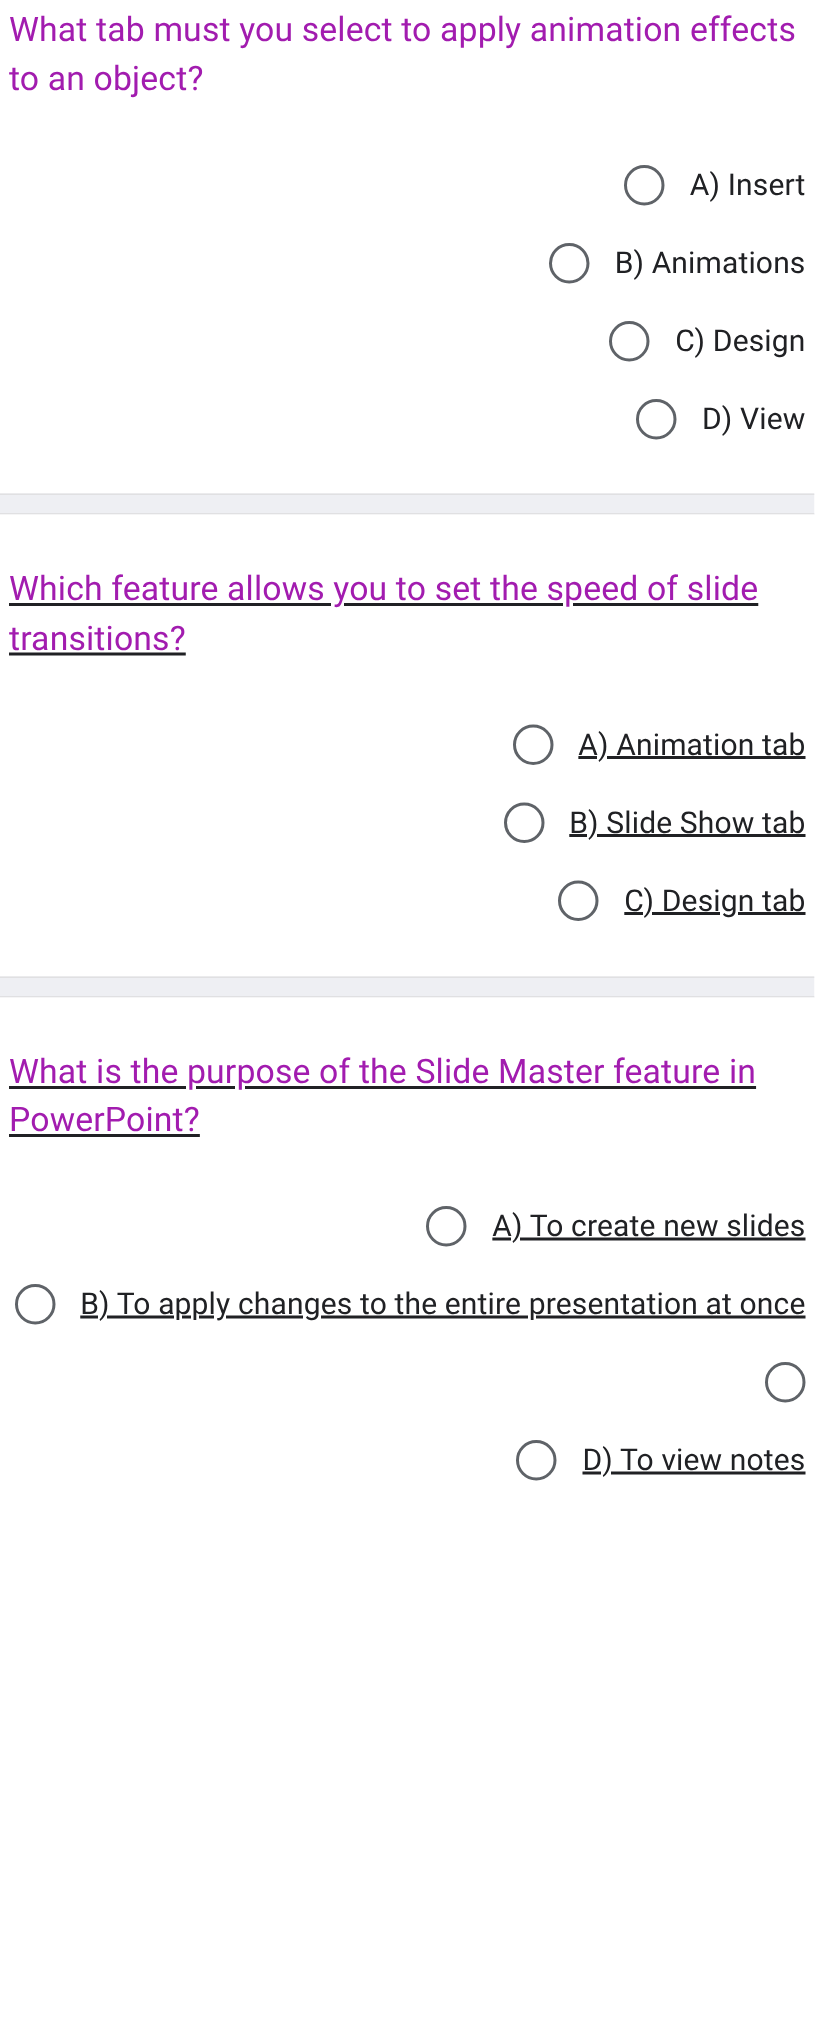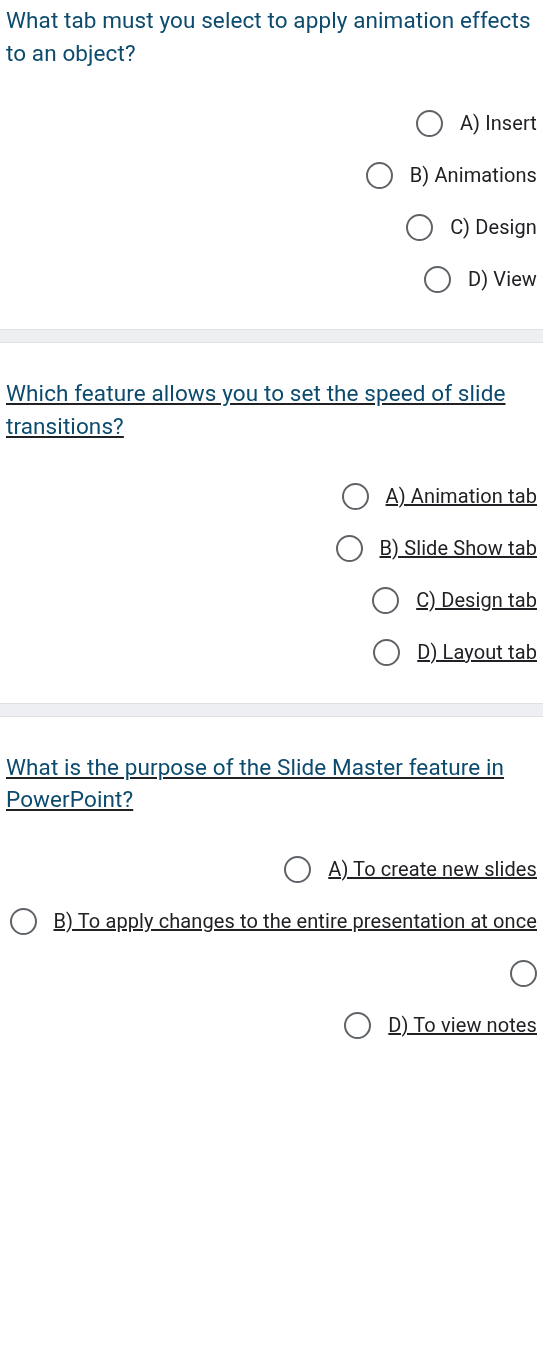--- a/index.html
+++ b/index.html
@@ -13,21 +13,21 @@
       width: 543px;
       color: #202124;
     }
     .question-block {
       padding: 0 6px 24px 6px;
       background: #ffffff;
     }
     .question-text {
       font-size: 22.5px;
       line-height: 1.45;
-      color: #0c4a6e;
+      color: #a21caf;
       padding-top: 4px;
       padding-bottom: 28px;
       letter-spacing: 0.1px;
     }
     .options {
       display: flex;
       flex-direction: column;
       gap: 0;
       align-items: flex-end;
     }
@@ -99,24 +99,20 @@
       <div class="option-label">A) Animation tab</div>
     </div>
     <div class="option-row">
       <div class="radio-circle"></div>
       <div class="option-label">B) Slide Show tab</div>
     </div>
     <div class="option-row">
       <div class="radio-circle"></div>
       <div class="option-label">C) Design tab</div>
     </div>
-    <div class="option-row">
-      <div class="radio-circle"></div>
-      <div class="option-label">D) Layout tab</div>
-    </div>
   </div>
 </div>
 
 <div class="separator"></div>
 
 <div class="question-block padded-top">
   <div class="question-text">What is the purpose of the Slide Master feature in PowerPoint?</div>
   <div class="options">
     <div class="option-row">
       <div class="radio-circle"></div>

